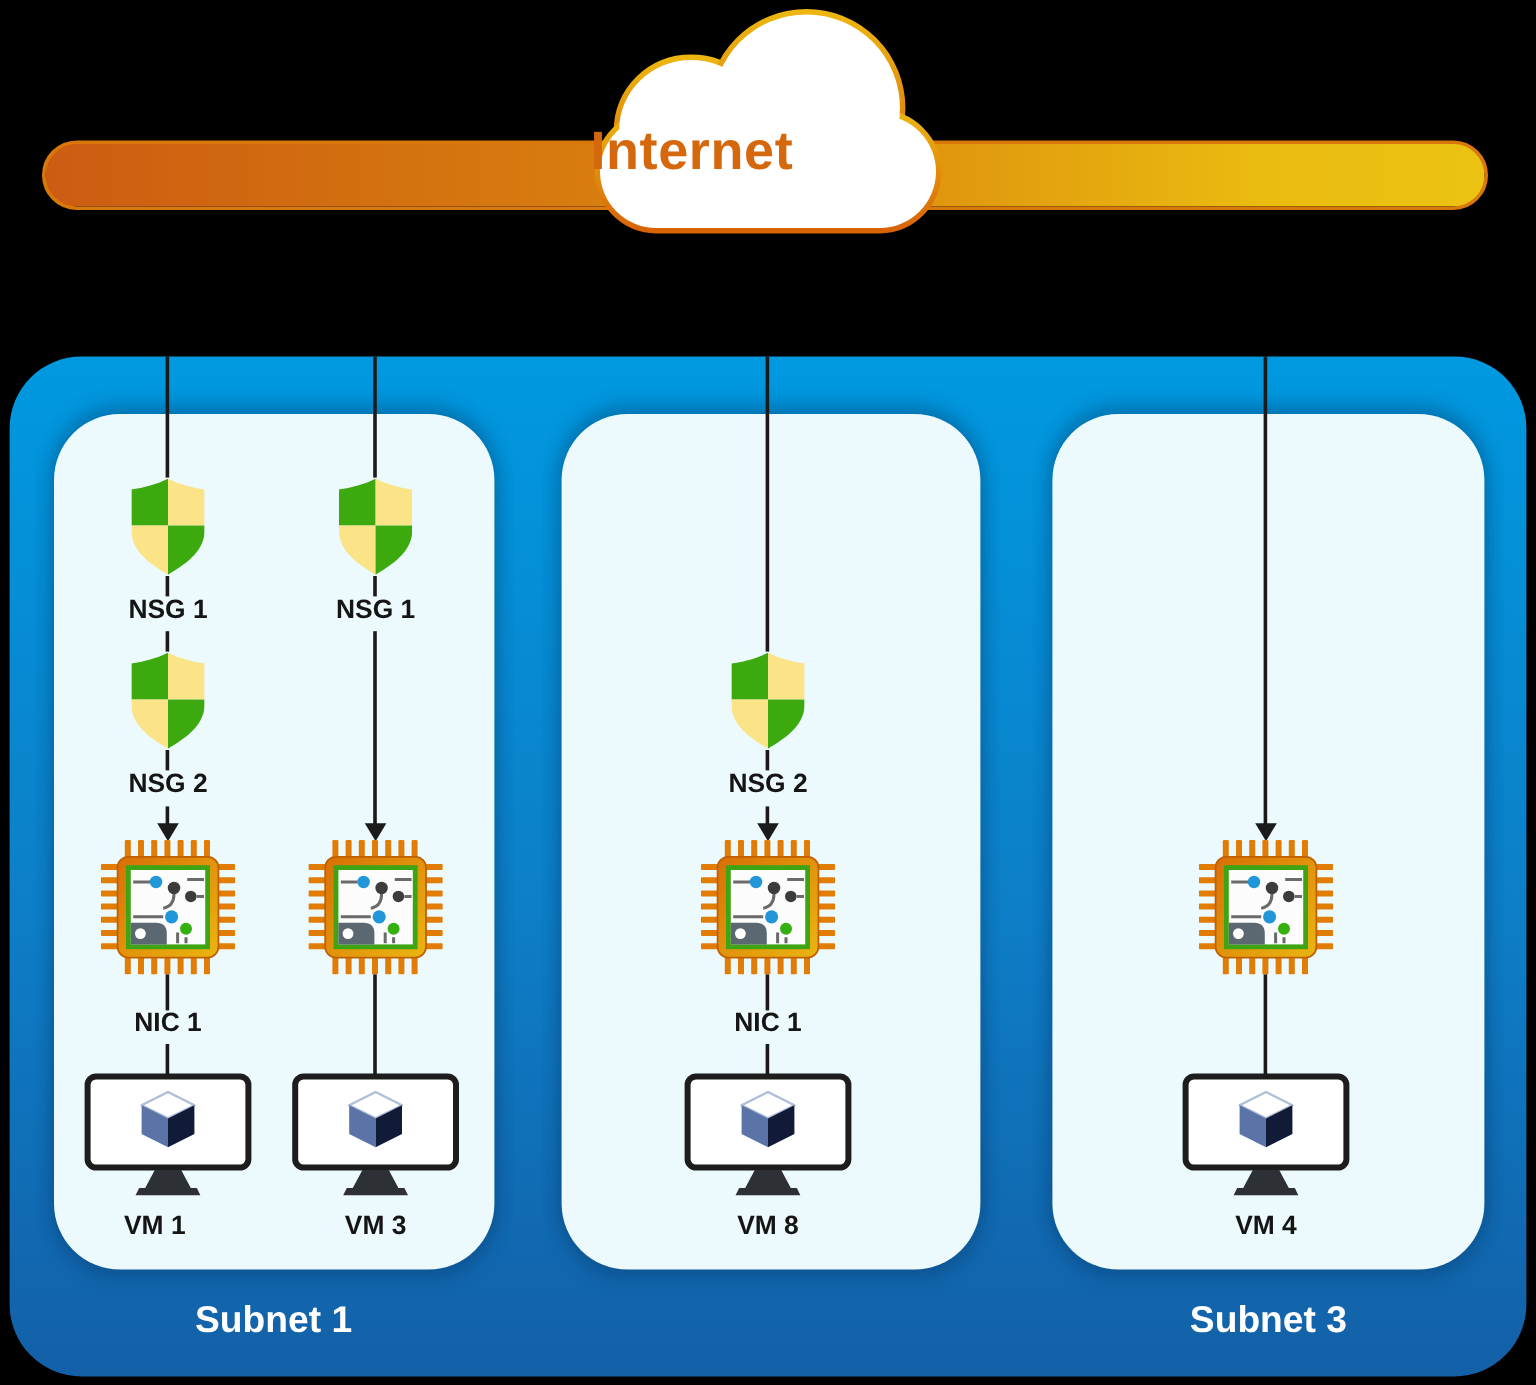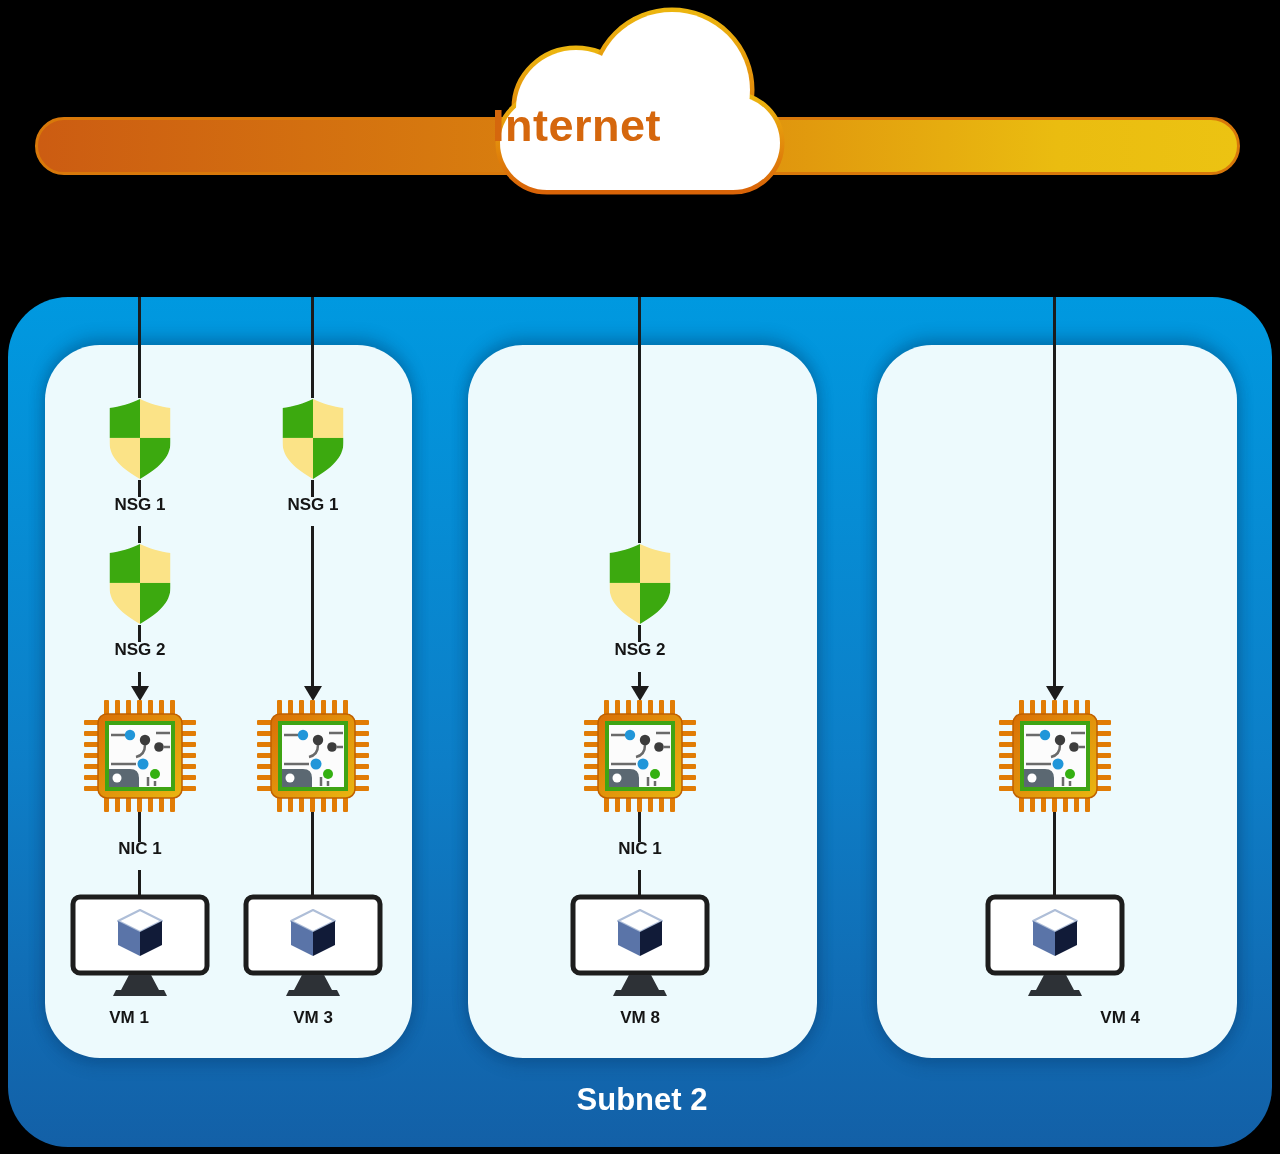--- a/index.html
+++ b/index.html
@@ -28,21 +28,21 @@
 
   
   .seg{position:absolute;width:3px;background:#1b1b1b;}
   .arrow{position:absolute;width:0;height:0;margin-left:-9px;
          border-left:9px solid transparent;border-right:9px solid transparent;
          border-top:15px solid #1b1b1b;}
   .shield{position:absolute;width:68px;height:82px;margin-left:-34px;}
   .chip{position:absolute;width:112px;height:112px;margin-left:-56px;}
   .monitor{position:absolute;width:140px;height:104px;margin-left:-70px;}
   .node-label{position:absolute;width:170px;margin-left:-85px;text-align:center;
-              font-size:17px;font-weight:700;color:#151515;}
+              font-size:22px;font-weight:700;color:#151515;}
   .defs{position:absolute;width:0;height:0;}
 </style>
 </head>
 <body>
 
 <div class="canvas">
 
   <svg class="defs" aria-hidden="true">
     <defs>
       <linearGradient id="cloudStroke" x1="0" y1="0" x2="0" y2="1">
@@ -143,21 +143,22 @@
         <rect x="8" y="92" width="280" height="94" rx="47"></rect>
       </g>
     </svg>
     <div class="cloud-label">Internet</div>
   </div>
 
   <div class="vnet">
     <div class="panel s1"></div>
     <div class="panel s2"></div>
     <div class="panel s3"></div>
-    <div class="subnet-name" style="left:634px;">Subnet 2</div>
+    <div class="subnet-name" style="left:220px;">Subnet 1</div>
+    <div class="subnet-name" style="left:1049px;">Subnet 3</div>
   </div>
 
   <div class="seg" style="left:138px;top:297px;height:101px;"></div>
   <svg class="shield" style="left:140px;top:398px;" viewBox="0 0 64 78">
       <use href="#sym-shield"></use>
     </svg>
   <div class="seg" style="left:138px;top:480px;height:17px;"></div>
   <div class="node-label" style="left:140px;top:495px;">NSG 1</div>
   <div class="seg" style="left:138px;top:526px;height:17px;"></div>
   <svg class="shield" style="left:140px;top:543px;" viewBox="0 0 64 78">
@@ -216,15 +217,15 @@
 
   <div class="seg" style="left:1053px;top:297px;height:390px;"></div>
   <div class="arrow" style="left:1055px;top:686px;"></div>
   <svg class="chip" style="left:1055px;top:700px;" viewBox="0 0 112 112">
       <use href="#sym-chip"></use>
     </svg>
   <div class="seg" style="left:1053px;top:812px;height:84px;"></div>
   <svg class="monitor" style="left:1055px;top:894px;" viewBox="0 0 140 104">
       <use href="#sym-monitor"></use>
     </svg>
-  <div class="node-label" style="left:1055px;top:1008px;text-align:right;">VM 4</div>
+  <div class="node-label" style="left:1055px;top:1008px;">VM 4</div>
 
 </div>
 
 </body></html>

